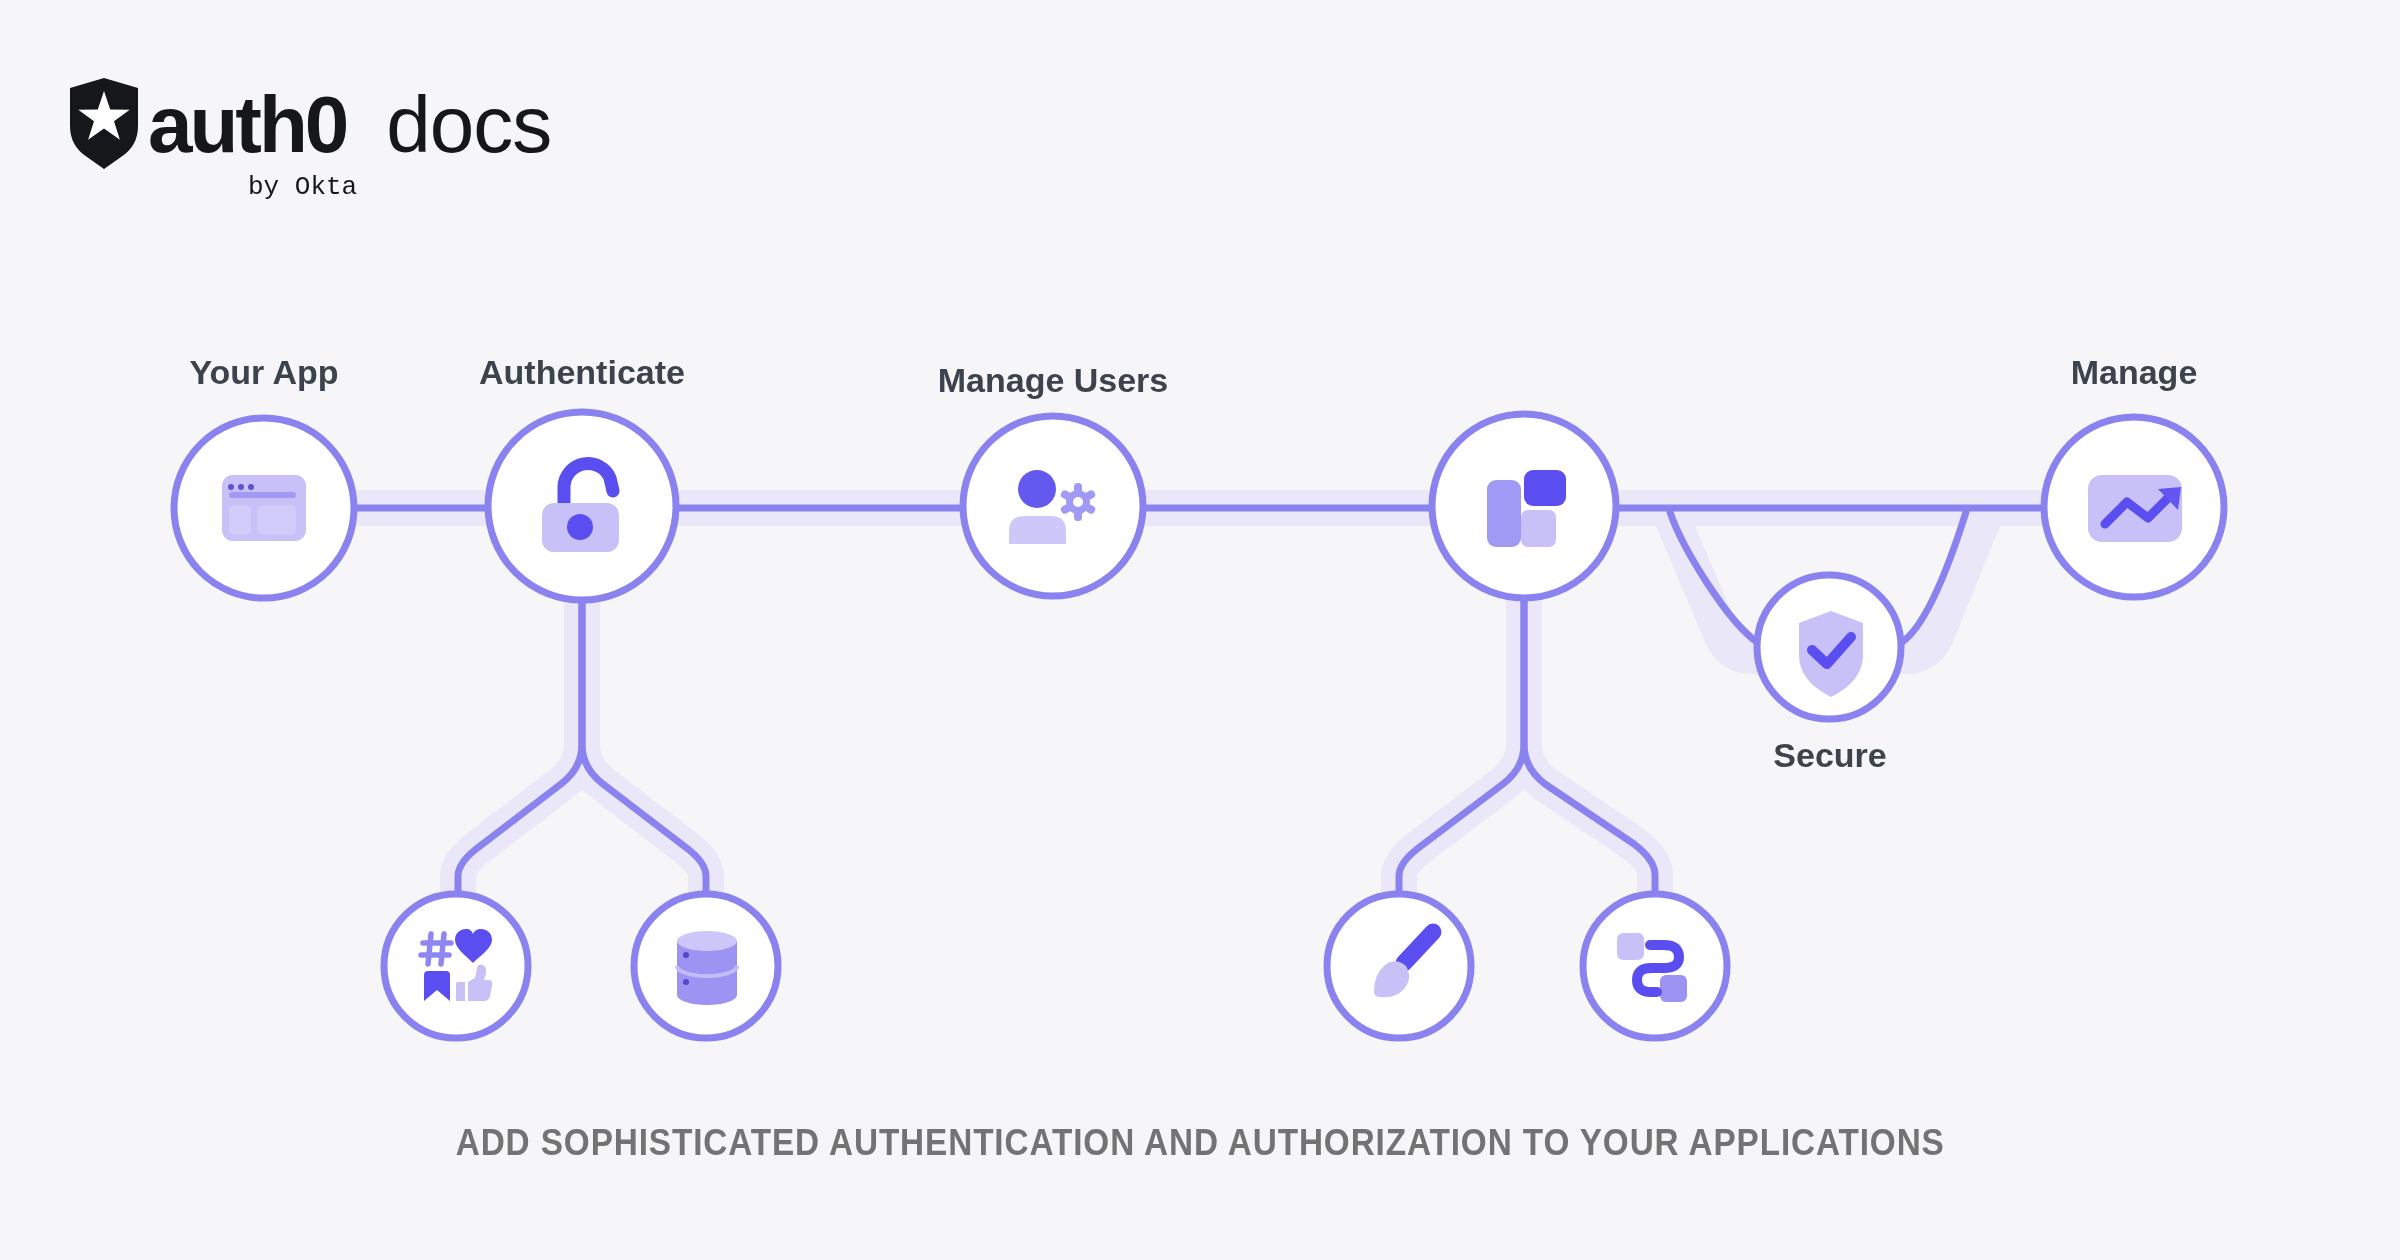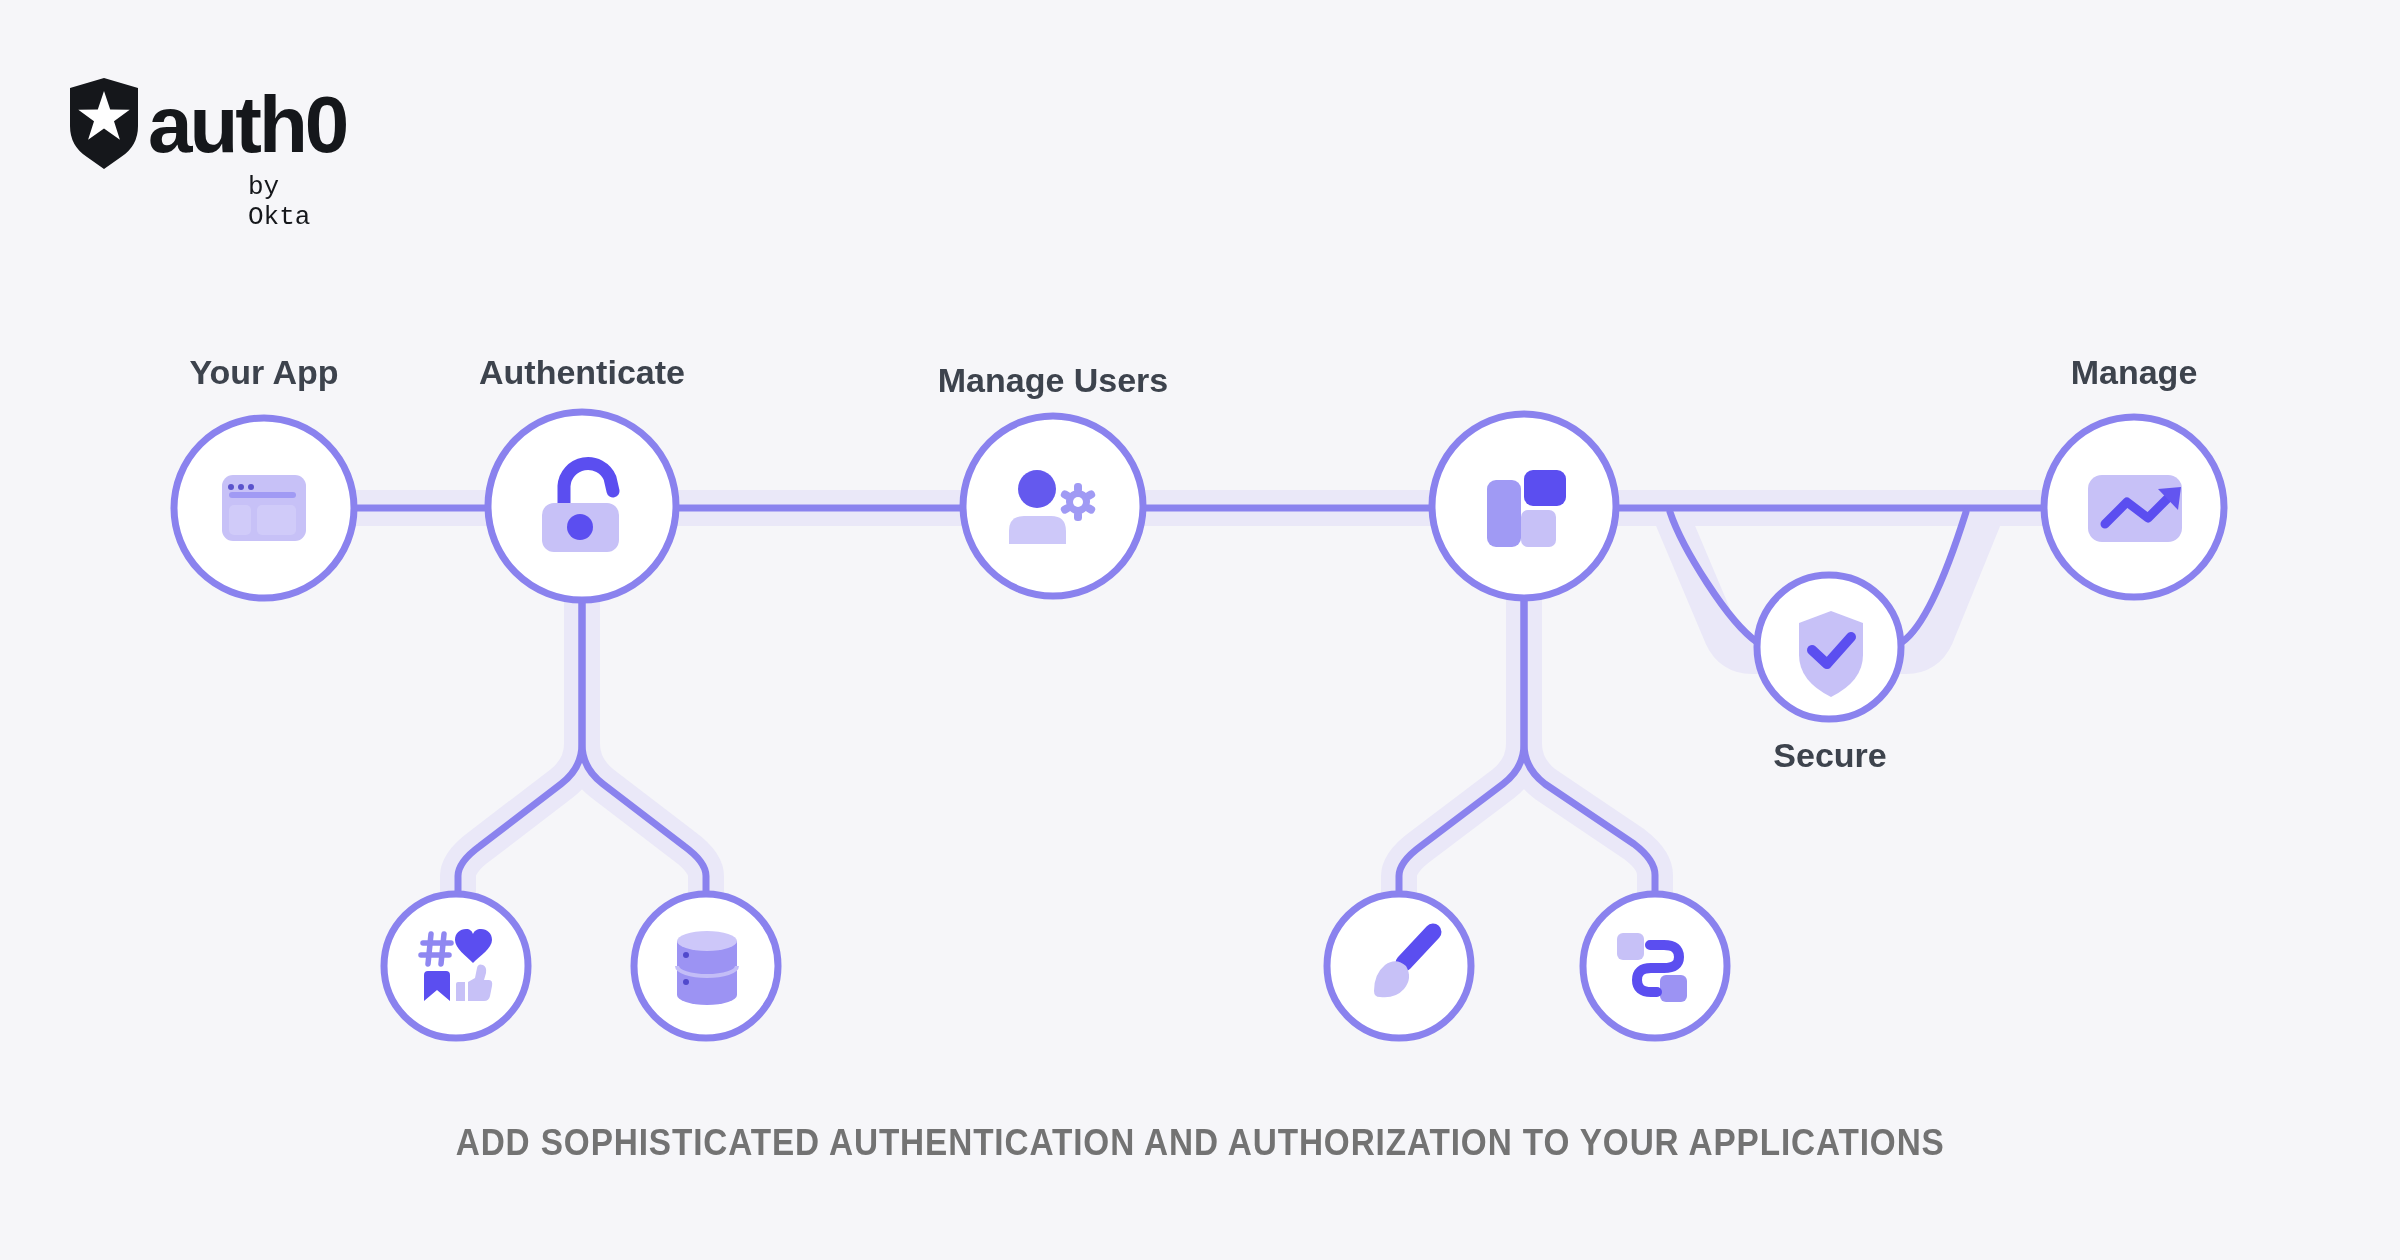--- a/index.html
+++ b/index.html
@@ -47,20 +47,21 @@
 <body>
 
 <div id="stage">
 
   <div id="logo">
     <svg width="68" height="92" viewBox="0 0 68 92">
       <path d="M34,0 L68,10 V48 Q68,68 51,79 L34,91 L17,79 Q0,68 0,48 V10 Z" fill="#15171b"></path>
       <polygon fill="#ffffff" points="34,13 40.2,31.5 59.7,31.7 44,43.2 49.9,61.8 34,50.5 18.1,61.8 24,43.2 8.3,31.7 27.8,31.5"></polygon>
     </svg>
     <span class="brand">auth0</span>
+    <span class="product">docs</span>
     <span class="byline">by Okta</span>
   </div>
 
   <svg id="diagram" width="2400" height="1260" viewBox="0 0 2400 1260">
 
     <g>
       <path class="halo" d="M264,508 H2134"></path>
       <path class="halo" d="M582,598 L582,744 Q582,768 561,784 L480,846 Q458,862 458,876 L458,895"></path>
       <path class="halo" d="M582,598 L582,744 Q582,768 603,784 L684,846 Q706,862 706,876 L706,895"></path>
       <path class="halo" d="M1524,598 L1524,744 Q1524,768 1503,784 L1421,846 Q1399,862 1399,876 L1399,895"></path>

